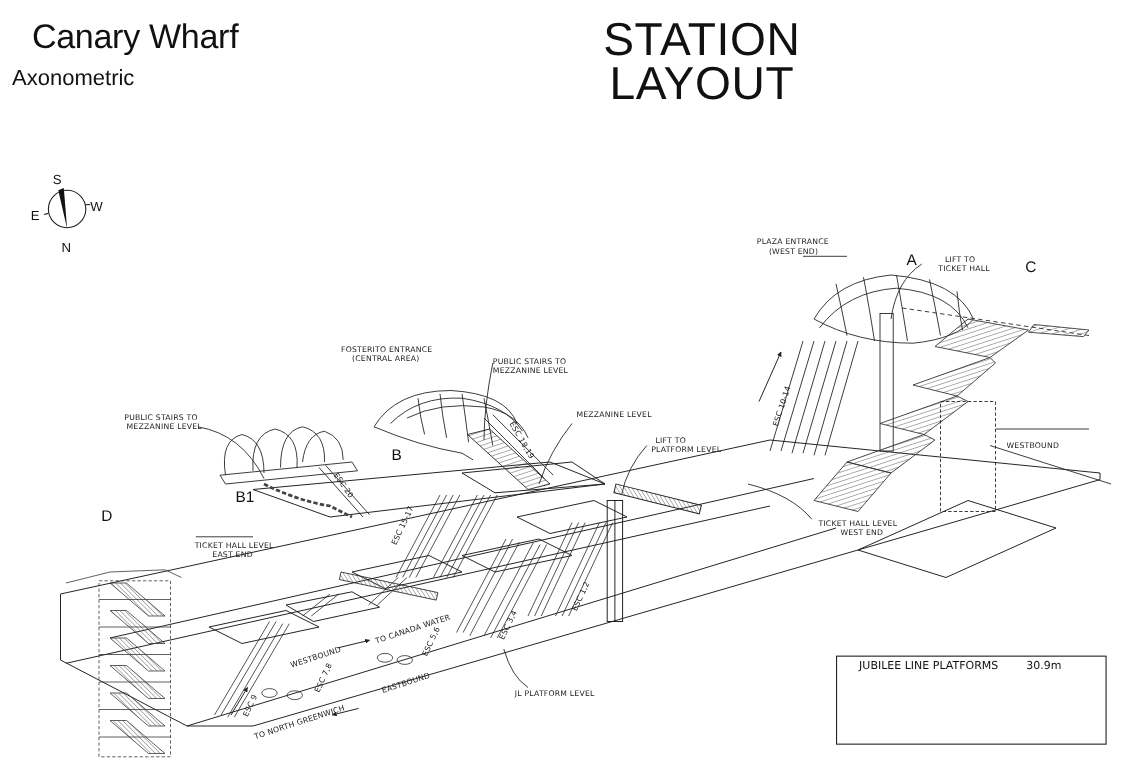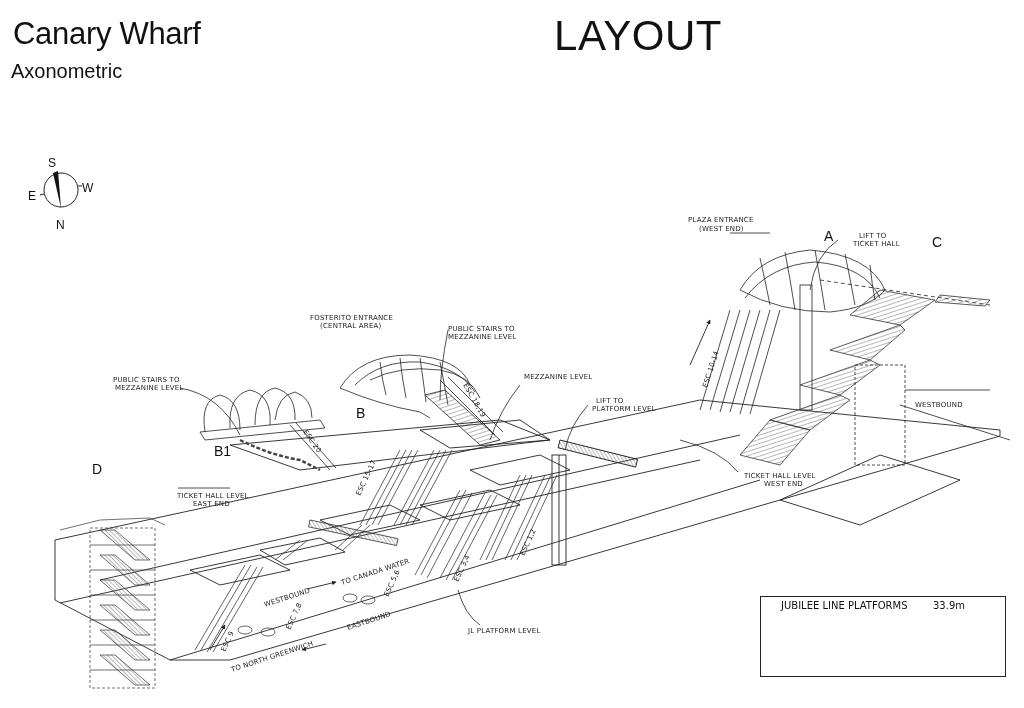--- a/index.html
+++ b/index.html
@@ -1,34 +1,35 @@
 <!DOCTYPE html>
 <html><head>
   <meta charset="utf-8">
   <style>
     html, body { margin: 0; padding: 0; background: #ffffff; }
     body { width: 1024px; height: 708px; position: relative; overflow: hidden; font-family: "Liberation Sans", sans-serif; color: #111; }
-    .title { position: absolute; left: 13px; top: 17px; font-size: 31px; line-height: 34px; letter-spacing: -0.3px; }
+    .title { position: absolute; left: 29px; top: 17px; font-size: 31px; line-height: 34px; letter-spacing: -0.3px; }
     .subtitle { position: absolute; left: 11px; top: 60px; font-size: 20px; line-height: 22px; }
     .main-title { position: absolute; left: 520px; top: 16px; width: 236px; text-align: center; font-size: 42px; line-height: 40px; letter-spacing: 0.5px; }
     svg.drawing { position: absolute; left: 0; top: 0; }
     .lbl { font-family: "DejaVu Sans", sans-serif; font-size: 7px; fill: #222; letter-spacing: 0.2px; }
     .big { font-family: "Liberation Sans", sans-serif; font-size: 14px; fill: #111; }
     .compass-lbl { font-family: "Liberation Sans", sans-serif; font-size: 12px; fill: #111; }
     .note-box { position: absolute; left: 760px; top: 596px; width: 244px; height: 79px; border: 1.5px solid #222; font-family: "DejaVu Sans", sans-serif; background: #fff; }
     .note-text { padding: 3px 7px 2px 9px; font-size: 9.2px; line-height: 10px; height: 44px; border-bottom: 1.3px solid #222; }
     .depth-head { font-size: 10.5px; text-align: center; padding: 4px 0 3px 0; border-bottom: 1.2px solid #222; letter-spacing: 0.3px; }
     .depth-row { display: flex; justify-content: space-between; font-size: 10px; padding: 3px 40px 0 20px; }
   </style>
 </head>
 <body>
 
 <div class="title">Canary Wharf</div>
 <div class="subtitle">Axonometric</div>
 <div class="main-title">
+  <div>STATION</div>
   <div>LAYOUT</div>
 </div>
 
 <svg class="drawing" width="1024" height="708" viewBox="0 0 1024 708" xmlns="http://www.w3.org/2000/svg">
   <defs>
     <pattern id="hatch" width="4" height="4" patternUnits="userSpaceOnUse" patternTransform="rotate(-18)">
       <line x1="0" y1="0" x2="4" y2="0" stroke="#333" stroke-width="0.7"></line>
     </pattern>
     <pattern id="hatch2" width="3" height="3" patternUnits="userSpaceOnUse" patternTransform="rotate(45)">
       <line x1="0" y1="0" x2="3" y2="0" stroke="#555" stroke-width="0.8"></line>
@@ -259,15 +260,15 @@
   <text class="lbl" transform="translate(524,556) rotate(-65)">ESC 1,2</text>
   <text class="lbl" transform="translate(458,582) rotate(-65)">ESC 3,4</text>
   <text class="lbl" transform="translate(388,597) rotate(-65)">ESC 5,6</text>
   <text class="lbl" transform="translate(290,630) rotate(-65)">ESC 7,8</text>
   <text class="lbl" transform="translate(225,652) rotate(-65)">ESC 9</text>
 </svg>
 
 <div class="note-box">
   <div class="depth-row">
     <span>JUBILEE LINE PLATFORMS</span>
-    <span>33.9m</span>
+    <span>30.9m</span>
   </div>
 </div>
 
 </body></html>

